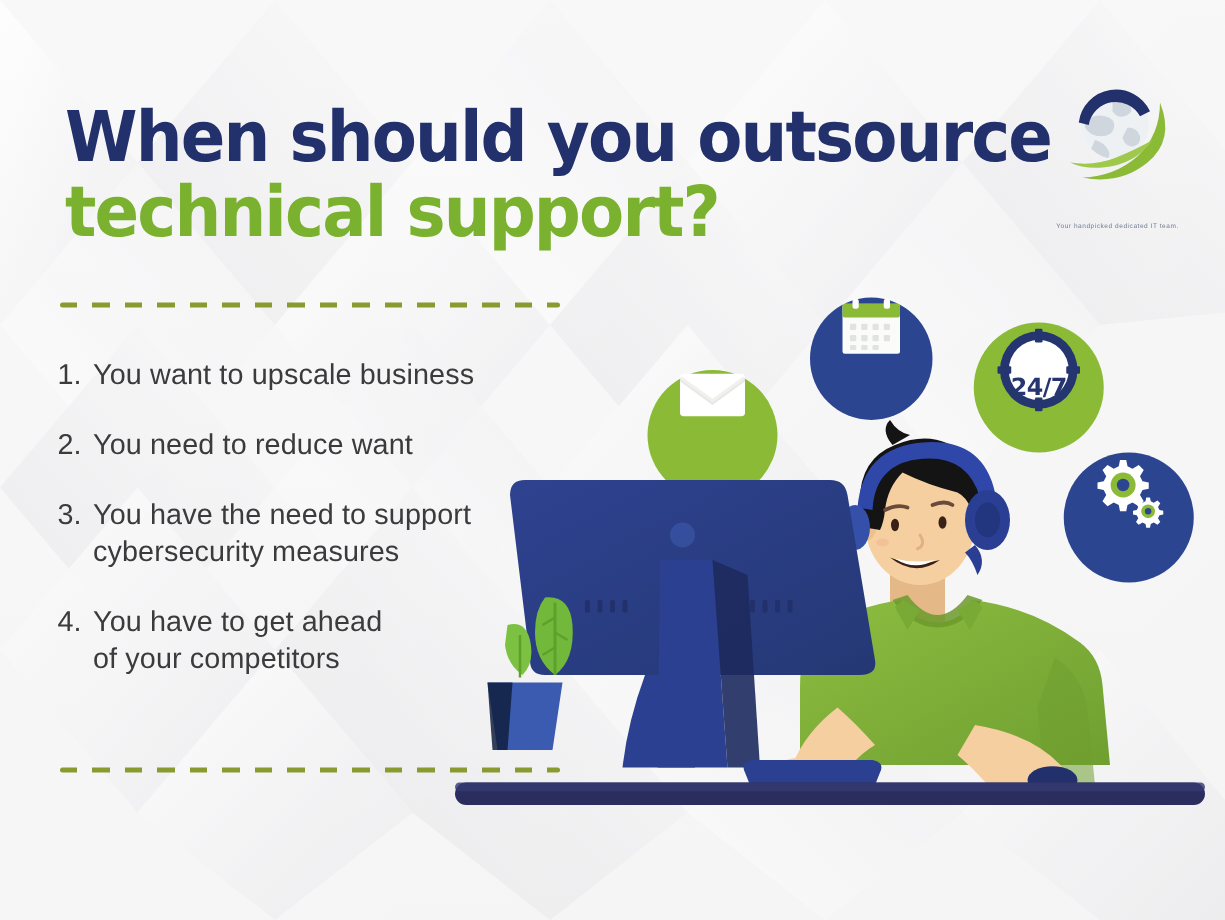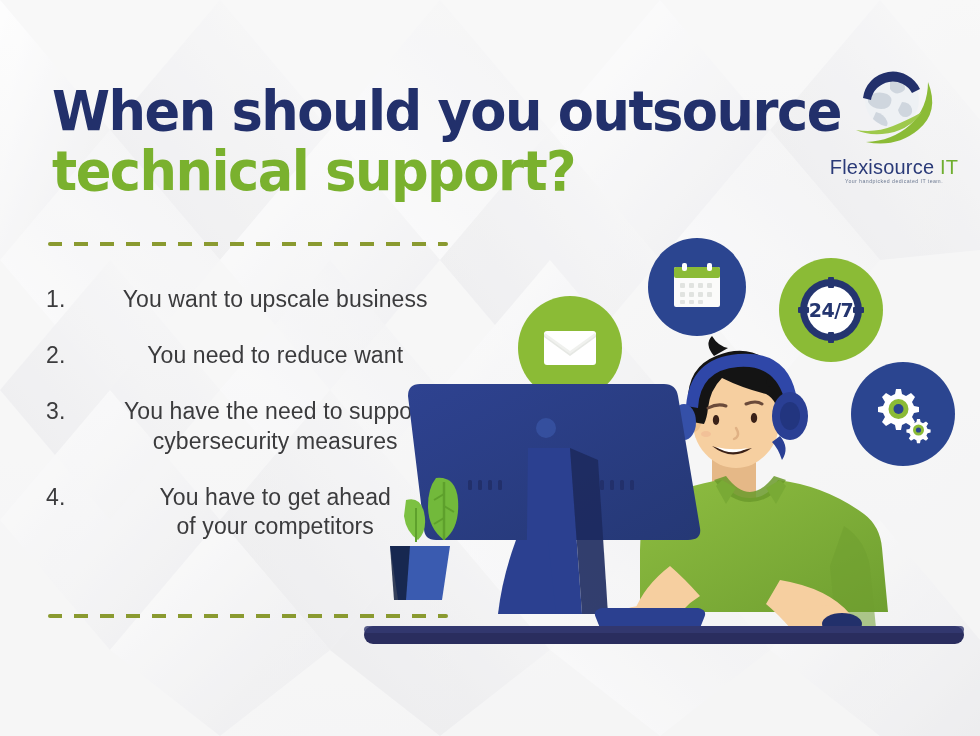--- a/index.html
+++ b/index.html
@@ -48,40 +48,40 @@
     display:flex;align-items:flex-start;
     margin-bottom:26px;
     color:#3b3b3d;
     font-family:"Liberation Sans",sans-serif;
     font-weight:400;
     font-size:23px;
     line-height:1.30;
     letter-spacing:.1px;
   }
   .li-num{flex:0 0 auto;margin-right:9px;}
-  .li-txt{flex:1 1 auto;white-space:pre-line;text-align:center;}
+  .li-txt{flex:1 1 auto;white-space:pre-line;}
 
   
   .logo{position:absolute;left:818px;top:62px;width:152px;height:128px;}
   .logo-mark{position:absolute;left:28px;top:0;width:96px;height:96px;}
   .logo-word{
     position:absolute;left:0;top:94px;width:152px;text-align:center;
     font-family:"Liberation Sans",sans-serif;
     font-size:20px;color:#2a3a78;font-weight:400;letter-spacing:.2px;
     white-space:nowrap;
   }
   .logo-word .it{color:#6fae2f;}
   .logo-tag{
     position:absolute;left:0;top:116px;width:152px;text-align:center;
     font-family:"Liberation Sans",sans-serif;
     font-size:5.2px;color:#6e7b93;letter-spacing:.45px;white-space:nowrap;
   }
 
   
-  .badge{position:absolute;border-radius:50%;display:flex;align-items:center;justify-content:center;}
+  .badge{position:absolute;border-radius:50%;display:flex;justify-content:center;}
   .badge svg{display:block;}
   #badge-mail   {left:518px;top:296px;width:104px;height:104px;background:#8bbb36;}
   #badge-cal    {left:648px;top:238px;width:98px;height:98px;background:#2b4590;}
   #badge-clock  {left:779px;top:258px;width:104px;height:104px;background:#8bbb36;}
   #badge-gear   {left:851px;top:362px;width:104px;height:104px;background:#2b4590;}
   .clock-txt{
     position:absolute;left:0;top:0;width:100%;height:100%;
     display:flex;align-items:center;justify-content:center;
     font-family:"DejaVu Sans",sans-serif;font-weight:700;font-size:19px;color:#24356f;
     letter-spacing:-.5px;
@@ -184,23 +184,20 @@
           <path d="M30 50 q8 2 11 9 q2 5 -3 7 q-9 2 -12 -7 z"></path>
           <path d="M56 40 q8 0 10 7 q1 6 -5 8 q-7 1 -9 -7 z"></path>
         </g>
 
         <path d="M17 36 A30 30 0 0 1 74 27 l-8 4 A22 22 0 0 0 25 38 z" fill="#22306b"></path>
 
         <path d="M82 20 q12 30 -10 48 q-22 18 -52 12 q26 -1 44 -17 q18 -17 18 -43 z" fill="#8bbb36"></path>
         <path d="M76 50 q-14 20 -40 22 q-16 1 -26 -4 q20 3 37 -4 q17 -7 29 -14 z" fill="#9ec94c"></path>
       </svg>
     </div>
-    <div class="logo-word">
-      <span>Flexisource</span><span> </span><span class="it">IT</span>
-    </div>
     <div class="logo-tag">Your handpicked dedicated IT team.</div>
   </div>
 
   <div class="badge" id="badge-mail">
     <span>
       <svg width="54" height="40" viewBox="0 0 54 40" xmlns="http://www.w3.org/2000/svg">
         <rect x="1" y="3" width="52" height="34" rx="3" fill="#ffffff"></rect>
         <path d="M1 6 L27 25 L53 6 L53 9 L27 28 L1 9 Z" fill="#e6e8e4"></path>
         <path d="M2 5 L27 23 L52 5 L52 8 L27 26 L2 8 Z" fill="#f0f1ee"></path>
       </svg>

